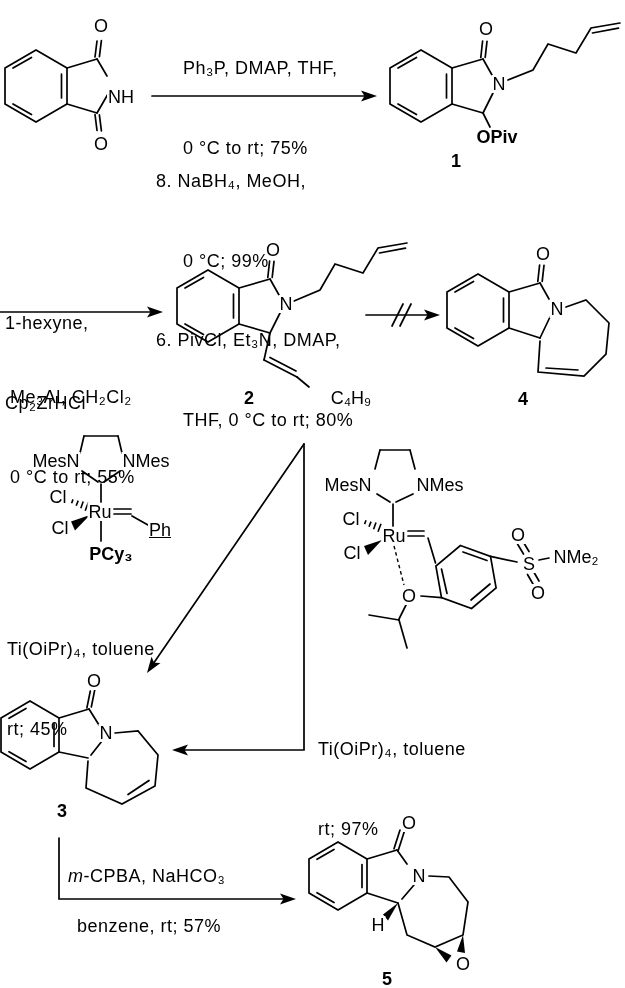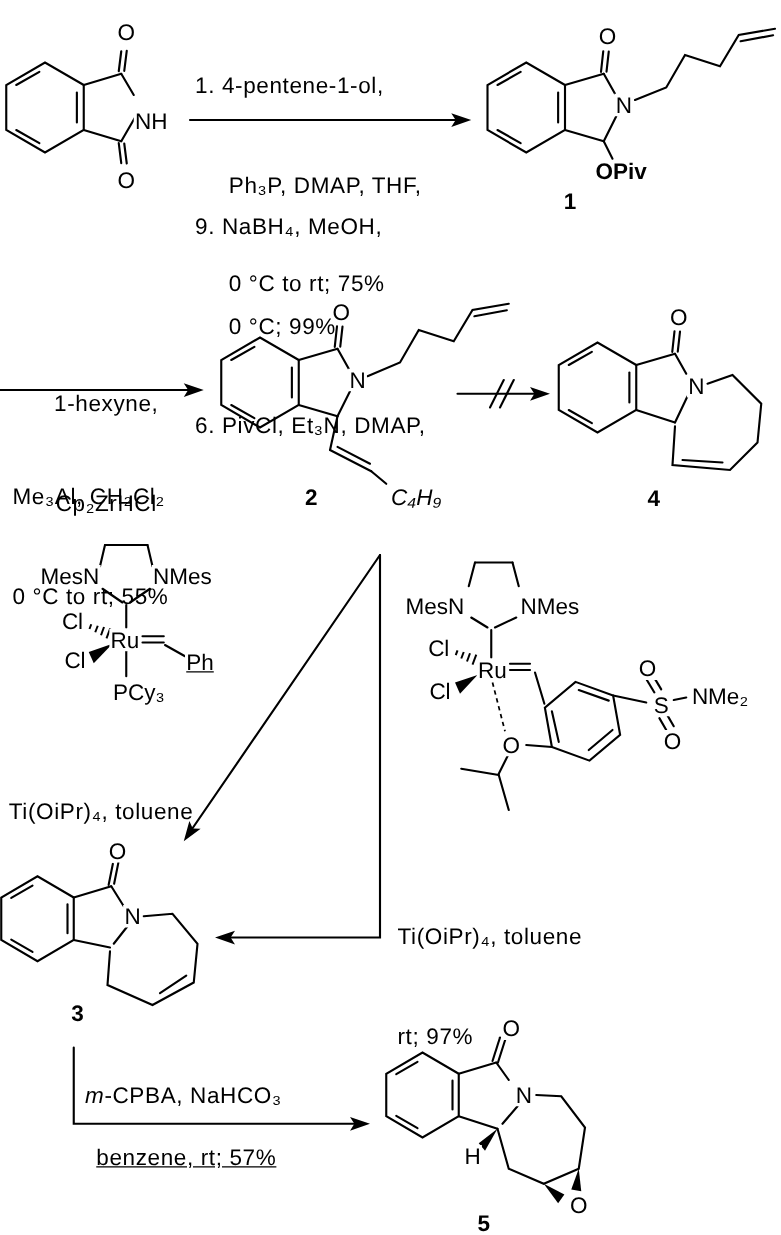--- a/index.html
+++ b/index.html
@@ -7,21 +7,21 @@
   #canvas{position:relative;width:625px;height:988px;background:#fff;overflow:hidden;}
   svg.bonds{position:absolute;left:0;top:0;}
   .bond{stroke:#000;stroke-width:1.7;fill:none;stroke-linecap:round;}
   .wedge{fill:#000;stroke:none;}
   .hash{stroke:#000;stroke-width:1.6;fill:none;}
   .dashb{stroke:#000;stroke-width:1.4;fill:none;stroke-dasharray:3.5 3;}
   .ah{fill:#000;stroke:none;}
   .txt{position:absolute;font-size:18px;line-height:26.5px;letter-spacing:0.5px;white-space:pre;color:#000;}
   .line{height:26.5px;}
   .ind{margin-left:27px;}
-  .ctr{text-align:center;}
+  .ctr{text-align:left;}
   .atom{position:absolute;transform:translate(-50%,-50%);font-size:18px;line-height:1;letter-spacing:0;background:#fff;padding:0 1px;color:#000;white-space:pre;}
   .num{font-weight:bold;}
   .it{font-style:italic;}
 </style>
 </head>
 <body>
 
 <div id="canvas">
 
 <svg class="bonds" width="625" height="988" viewBox="0 0 625 988">
@@ -199,75 +199,76 @@
     <path class="bond" d="M394,848.8 L400,830"></path>
     <path class="bond" d="M398.3,850.2 L404.3,831.4"></path>
     <path class="bond" d="M429,876 L449,877 L468,902 L463,935 L435,947 L407,935 L398,903"></path>
     <polygon class="wedge" points="463,935 457,951.5 465,953"></polygon>
     <polygon class="wedge" points="435,947 446.5,962.5 451.5,955.5"></polygon>
     <polygon class="wedge" points="398,903 383,914.5 388,920.5"></polygon>
   </g>
 </svg>
 
 <div class="txt" style="left:156px;top:2px;">
-  <div class="line">1. 4-pentene-1-ol,</div>
   <div class="line ind">Ph₃P, DMAP, THF,</div>
   <div class="line ind">0 °C to rt; 75%</div>
 </div>
 <div class="txt" style="left:156px;top:115px;">
-  <div class="line">9. NaBH₄, MeOH,</div>
+  <div class="line">8. NaBH₄, MeOH,</div>
   <div class="line ind">0 °C; 99%</div>
   <div class="line">6. PivCl, Et₃N, DMAP,</div>
+  <div class="line ind">THF, 0 °C to rt; 80%</div>
 </div>
 
 <div class="txt ctr" style="left:5px;top:257px;width:160px;">
   <div class="line">1-hexyne,</div>
   <div class="line">Cp₂ZrHCl</div>
 </div>
 <div class="txt" style="left:10px;top:331px;">
   <div class="line">Me₃Al, CH₂Cl₂</div>
   <div class="line">0 °C to rt; 55%</div>
 </div>
 
 <div class="txt" style="left:7px;top:583px;">
   <div class="line">Ti(OiPr)₄, toluene</div>
+  <div class="line">rt; 45%</div>
 </div>
 <div class="txt" style="left:318px;top:683px;">
   <div class="line">Ti(OiPr)₄, toluene</div>
   <div class="line">rt; 97%</div>
 </div>
 
 <div class="txt" style="left:68px;top:863px;text-align:right;"><span class="it">m</span><span>-CPBA, NaHCO₃</span></div>
-<div class="txt" style="left:77px;top:913px;text-decoration:underline;">benzene, rt; 57%</div>
+<div class="txt" style="left:77px;top:913px;">benzene, rt; 57%</div>
 
 <span class="atom" style="left:101px;top:26px;">O</span>
 <span class="atom" style="left:121px;top:85px;margin-top:12px;">NH</span>
 <span class="atom" style="left:101px;top:144px;">O</span>
 
 <span class="atom" style="left:486px;top:29px;">O</span>
 <span class="atom" style="left:499px;top:84px;">N</span>
 <span class="atom" style="left:497px;top:137px;font-weight:bold;">OPiv</span>
 <span class="atom num" style="left:456px;top:161px;">1</span>
 
 <span class="atom" style="left:273px;top:250px;">O</span>
 <span class="atom" style="left:286px;top:304px;">N</span>
-<span class="atom" style="left:333px;top:398px;font-style:italic;">C₄H₉</span>
+<span class="atom" style="left:351px;top:398px;">C₄H₉</span>
 <span class="atom num" style="left:249px;top:398px;">2</span>
 
 <span class="atom" style="left:543px;top:254px;">O</span>
 <span class="atom" style="left:557px;top:309px;">N</span>
 <span class="atom num" style="left:523px;top:399px;">4</span>
 
 <span class="atom" style="left:56px;top:461px;">MesN</span>
 <span class="atom" style="left:146px;top:461px;">NMes</span>
 <span class="atom" style="left:58px;top:497px;">Cl</span>
 <span class="atom" style="left:60px;top:528px;">Cl</span>
 <span class="atom" style="left:100px;top:512px;">Ru</span>
 <span class="atom" style="left:160px;top:530px;text-decoration:underline;">Ph</span>
-<span class="atom" style="left:111px;top:554px;">PCy₃</span>
+<span class="atom" style="left:111px;top:554px;font-weight:bold;">PCy₃</span>
 
 <span class="atom" style="left:348px;top:485px;">MesN</span>
 <span class="atom" style="left:440px;top:485px;">NMes</span>
 <span class="atom" style="left:351px;top:519px;">Cl</span>
 <span class="atom" style="left:352px;top:553px;">Cl</span>
 <span class="atom" style="left:394px;top:536px;">Ru</span>
 <span class="atom" style="left:409px;top:596px;">O</span>
 <span class="atom" style="left:518px;top:535px;">O</span>
 <span class="atom" style="left:529px;top:564px;">S</span>
 <span class="atom" style="left:538px;top:593px;">O</span>

